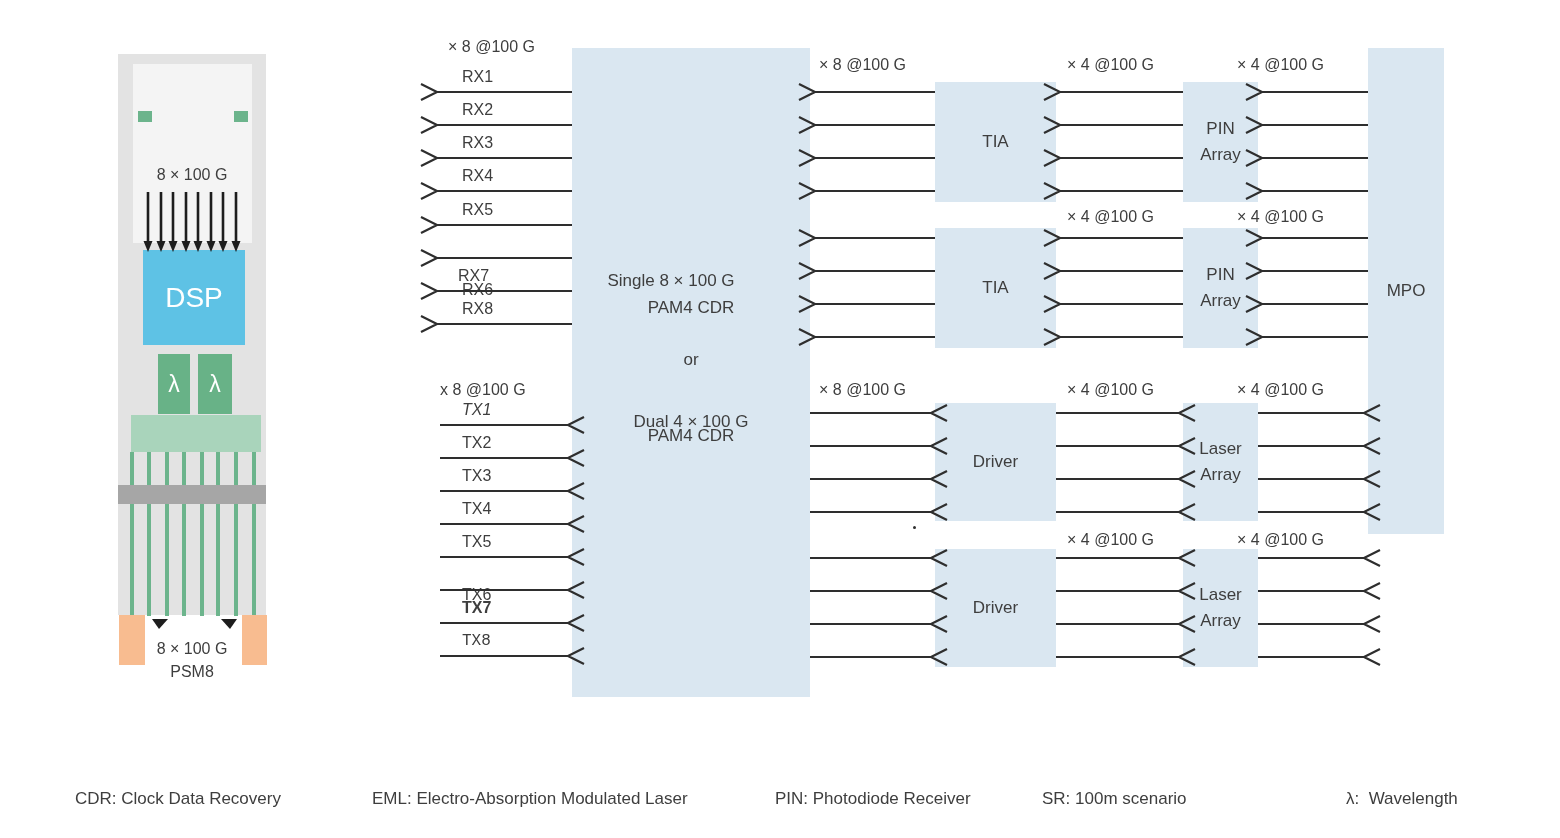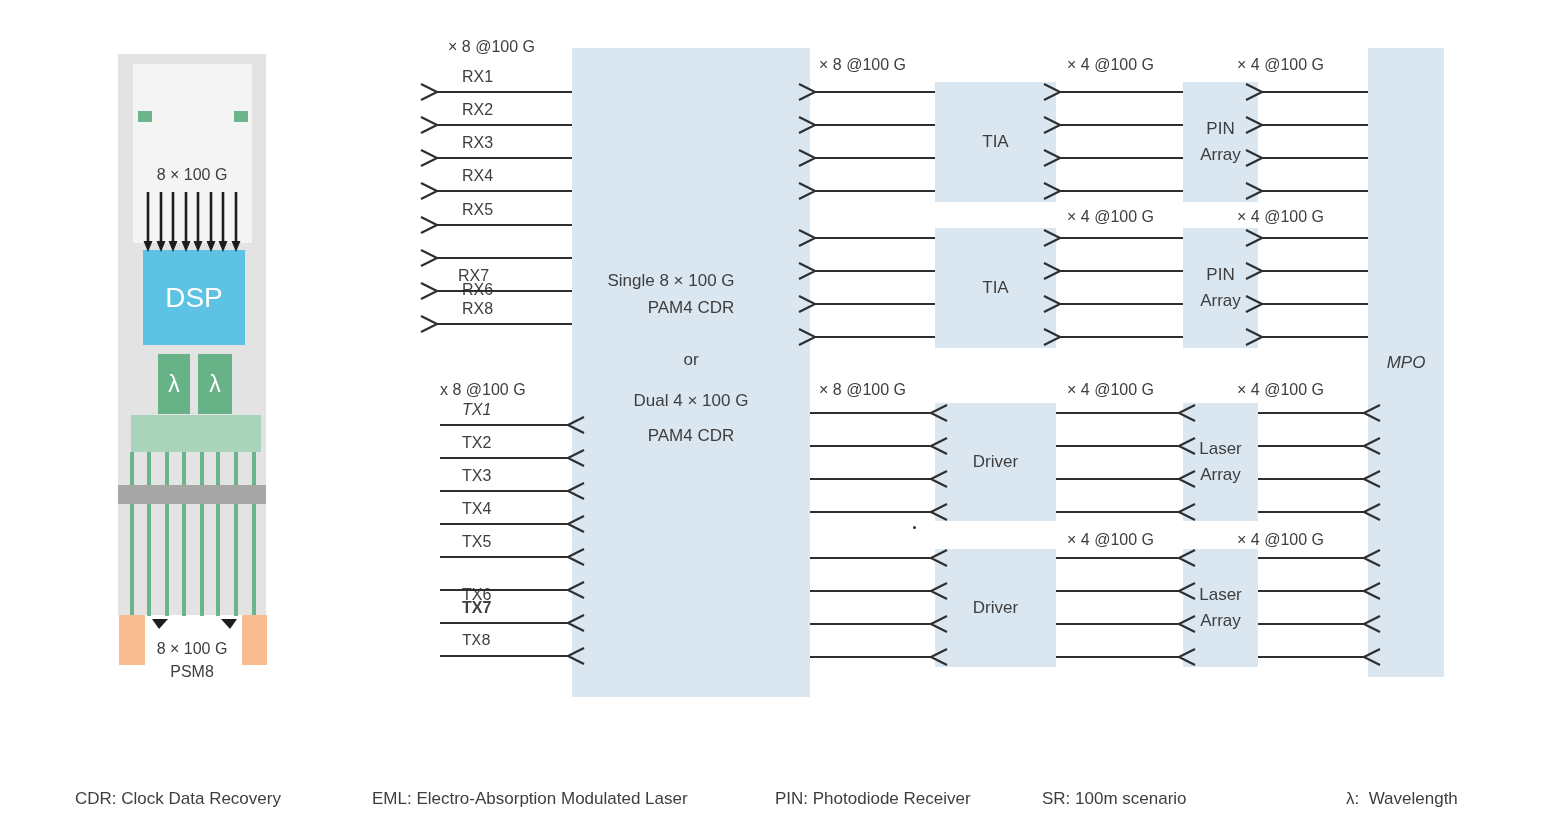--- a/index.html
+++ b/index.html
@@ -55,21 +55,21 @@
 <div class="abs band" style="left:118px;top:485px;width:148px;height:19px;"></div>
 <div class="abs pad" style="left:119px;top:615px;width:26px;height:50px;"></div>
 <div class="abs pad" style="left:242px;top:615px;width:25px;height:50px;"></div>
 <div class="abs mod-rate" style="left:118px;top:640px;width:148px;">8 × 100 G</div>
 <div class="abs mod-rate" style="left:118px;top:663px;width:148px;">PSM8</div>
 
 <div class="abs blk" style="left:572px;top:48px;width:238px;height:649px;"></div>
 <div class="abs cdr-text" style="left:552px;top:271px;">Single 8 × 100 G</div>
 <div class="abs cdr-text" style="left:572px;top:298px;">PAM4 CDR</div>
 <div class="abs cdr-text" style="left:572px;top:350px;">or</div>
-<div class="abs cdr-text" style="left:572px;top:391px;">Dual 4 × 100 G</div>
+<div class="abs cdr-text" style="left:572px;top:412px;">Dual 4 × 100 G</div>
 <div class="abs cdr-text" style="left:572px;top:426px;">PAM4 CDR</div>
 
 <div class="abs blk" style="left:935px;top:82px;width:121px;height:120px;">
     <span>TIA</span>
   </div>
 <div class="abs blk" style="left:935px;top:228px;width:121px;height:120px;">
     <span>TIA</span>
   </div>
 <div class="abs blk" style="left:1183px;top:82px;width:75px;height:120px;">
     <span class="wrap">PIN Array</span>
@@ -82,21 +82,21 @@
   </div>
 <div class="abs blk" style="left:935px;top:549px;width:121px;height:118px;">
     <span>Driver</span>
   </div>
 <div class="abs blk" style="left:1183px;top:403px;width:75px;height:118px;">
     <span class="wrap">Laser Array</span>
   </div>
 <div class="abs blk" style="left:1183px;top:549px;width:75px;height:118px;">
     <span class="wrap">Laser Array</span>
   </div>
-<div class="abs blk" style="left:1368px;top:48px;width:76px;height:629px;font-style:italic;">
+<div class="abs blk" style="left:1368px;top:48px;width:76px;height:486px;">
     <span>MPO</span>
   </div>
 
 <div class="abs port-label" style="left:462px;top:68px;">RX1</div>
 <div class="abs port-label" style="left:462px;top:101px;">RX2</div>
 <div class="abs port-label" style="left:462px;top:134px;">RX3</div>
 <div class="abs port-label" style="left:462px;top:167px;">RX4</div>
 <div class="abs port-label" style="left:462px;top:201px;">RX5</div>
 <div class="abs port-label" style="left:462px;top:234px;margin-top:47px;">RX6</div>
 <div class="abs port-label" style="left:458px;top:267px;">RX7</div>

